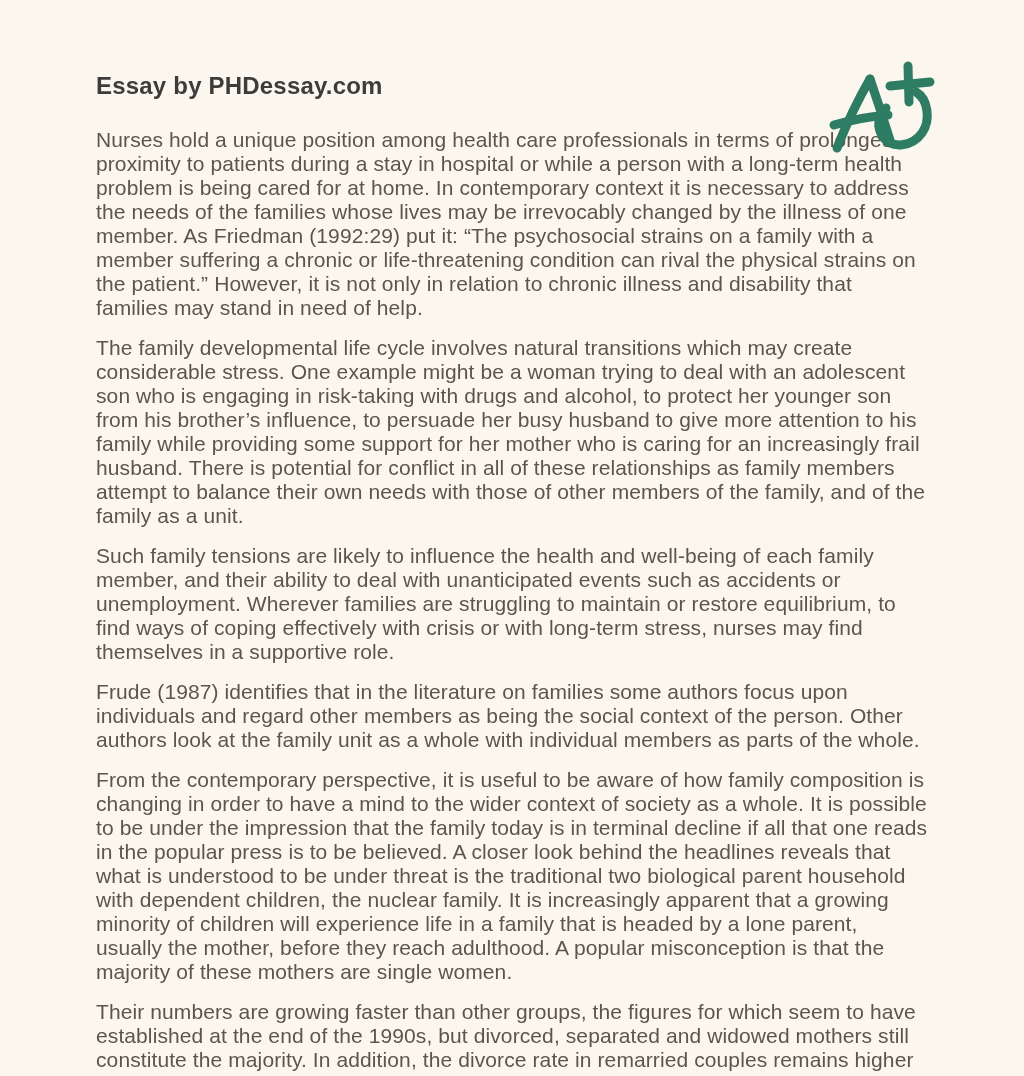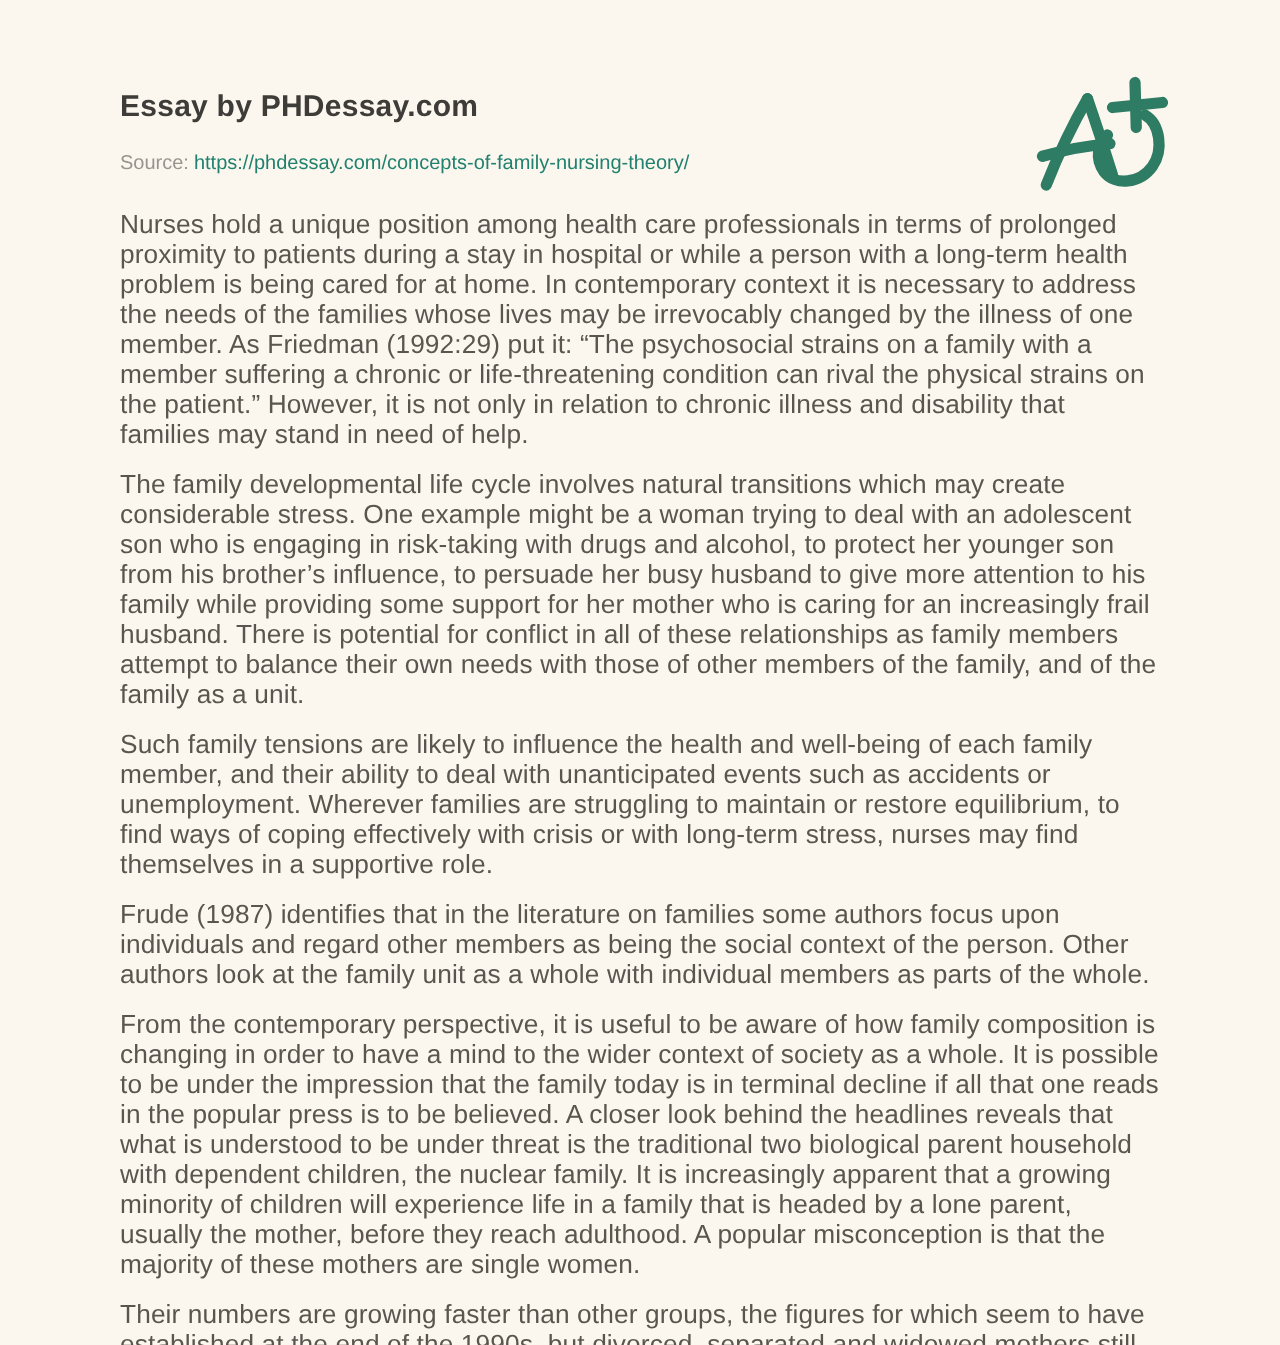--- a/index.html
+++ b/index.html
@@ -58,23 +58,20 @@
     letter-spacing: 0.1px;
   }
 </style>
 </head>
 <body>
 
 <div class="page">
 
   <div class="brand">Essay by PHDessay.com</div>
 
-  <div class="source-line">
-    <span>Source:</span><a href="#">https://phdessay.com/concepts-of-family-nursing-theory/</a>
-  </div>
 
   <div class="logo">
     <svg viewBox="0 0 122 112" width="122" height="112" fill="none" stroke="#2e7c63" stroke-width="9" stroke-linecap="round" stroke-linejoin="round">
 
       <path d="M13 90 Q28 52 46 21"></path>
 
       <path d="M46 21 Q56 50 66 82"></path>
 
       <path d="M10 67 Q38 59 64 57"></path>
 

